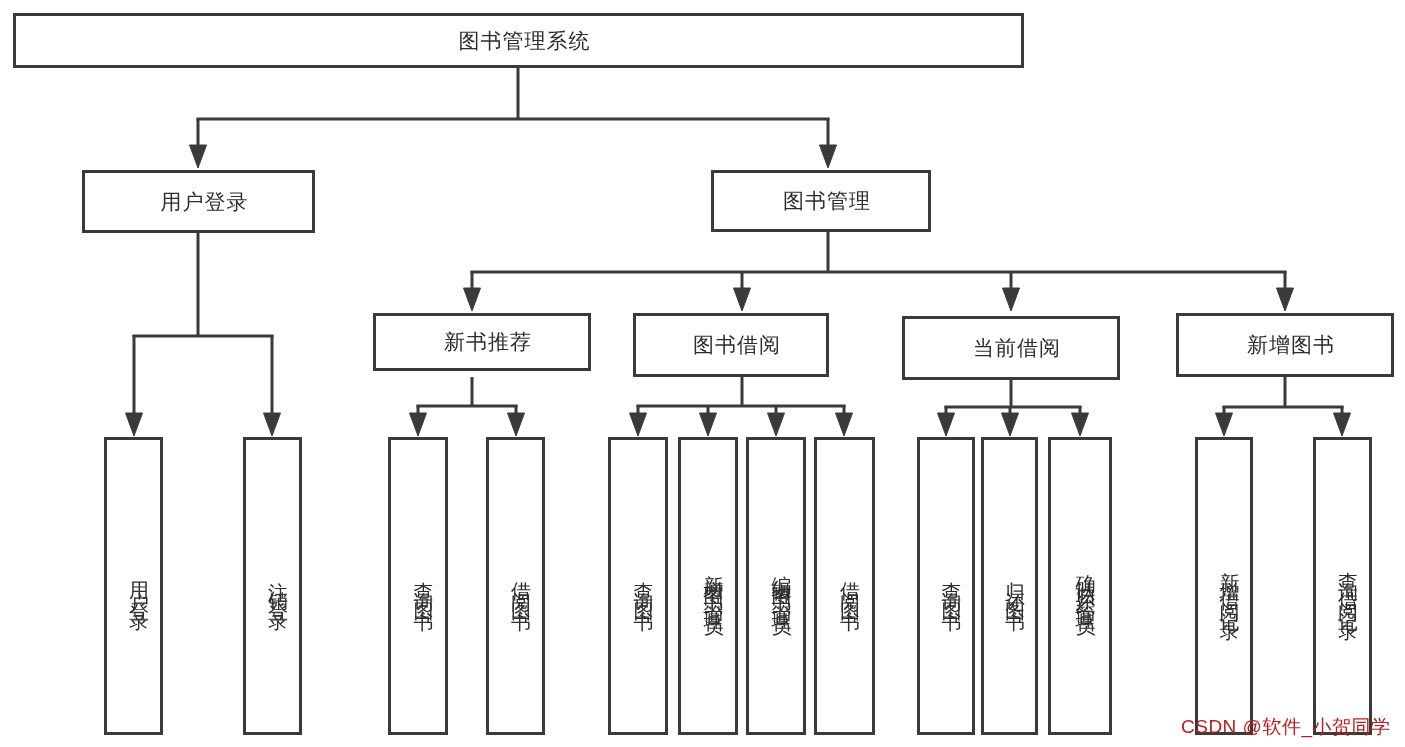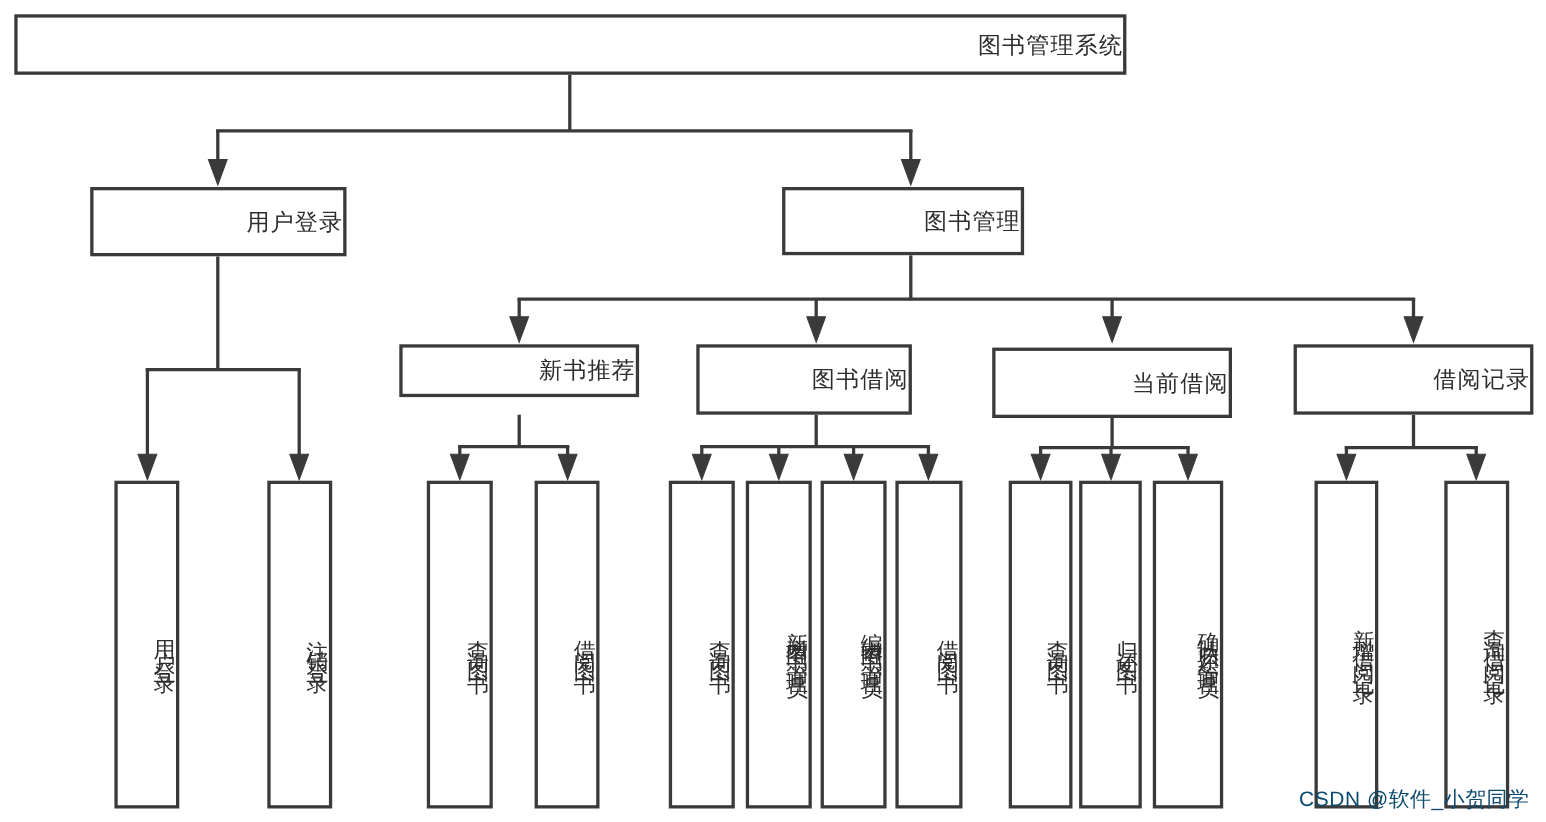--- a/index.html
+++ b/index.html
@@ -4,33 +4,33 @@
 <style>
   * { margin:0; padding:0; box-sizing:border-box; }
   html,body { background:#ffffff; }
   #canvas {
     position:relative; width:1405px; height:747px; background:#ffffff;
     font-family:"Liberation Sans","DejaVu Sans",sans-serif; overflow:hidden;
   }
   #connectors { position:absolute; left:0; top:0; width:1405px; height:747px; }
   .box {
     position:absolute; border:3px solid #3a3a3a; background:#ffffff;
-    display:flex; align-items:center; justify-content:flex-end;
+    display:flex; align-items:center; justify-content:center;
     color:#2d2d2d;
     padding-left:12px;
   }
   .hlabel { font-size:21px; letter-spacing:1px; white-space:nowrap; }
   .leaf .vlabel {
     writing-mode:vertical-rl; text-orientation:mixed;
     font-size:20px; letter-spacing:10px; line-height:1.1; white-space:nowrap;
   }
   .leaf.tight .vlabel { letter-spacing:6px; }
   .watermark {
     position:absolute; top:714px; left:1181px; z-index:5;
-    font-size:19px; color:#0c4a6e; white-space:nowrap; letter-spacing:0.5px;
+    font-size:19px; color:#b91c1c; white-space:nowrap; letter-spacing:0.5px;
   }
 </style>
 </head>
 <body>
 
 <div id="canvas">
 
   <svg id="connectors" viewBox="0 0 1405 747" xmlns="http://www.w3.org/2000/svg">
     <g stroke="#3a3a3a" stroke-width="3" fill="#3a3a3a">
 
@@ -113,31 +113,31 @@
     <span class="hlabel">图书管理系统</span>
   </div>
 
   <div class="box" style="left:82px;top:170px;width:233px;height:63px">
     <span class="hlabel">用户登录</span>
   </div>
   <div class="box" style="left:711px;top:170px;width:220px;height:62px">
     <span class="hlabel">图书管理</span>
   </div>
 
-  <div class="box" style="left:363px;top:313px;width:218px;height:48px">
+  <div class="box" style="left:373px;top:313px;width:218px;height:58px">
     <span class="hlabel">新书推荐</span>
   </div>
   <div class="box" style="left:633px;top:313px;width:196px;height:64px">
     <span class="hlabel">图书借阅</span>
   </div>
   <div class="box" style="left:902px;top:316px;width:218px;height:64px">
     <span class="hlabel">当前借阅</span>
   </div>
   <div class="box" style="left:1176px;top:313px;width:218px;height:64px">
-    <span class="hlabel">借阅记录</span>
+    <span class="hlabel">新增图书</span>
   </div>
 
   <div class="box leaf" style="left:104px;top:437px;width:59px;height:298px">
     <span class="vlabel">用户登录</span>
   </div>
   <div class="box leaf" style="left:243px;top:437px;width:59px;height:298px">
     <span class="vlabel">注销登录</span>
   </div>
 
   <div class="box leaf" style="left:388px;top:437px;width:60px;height:298px">

